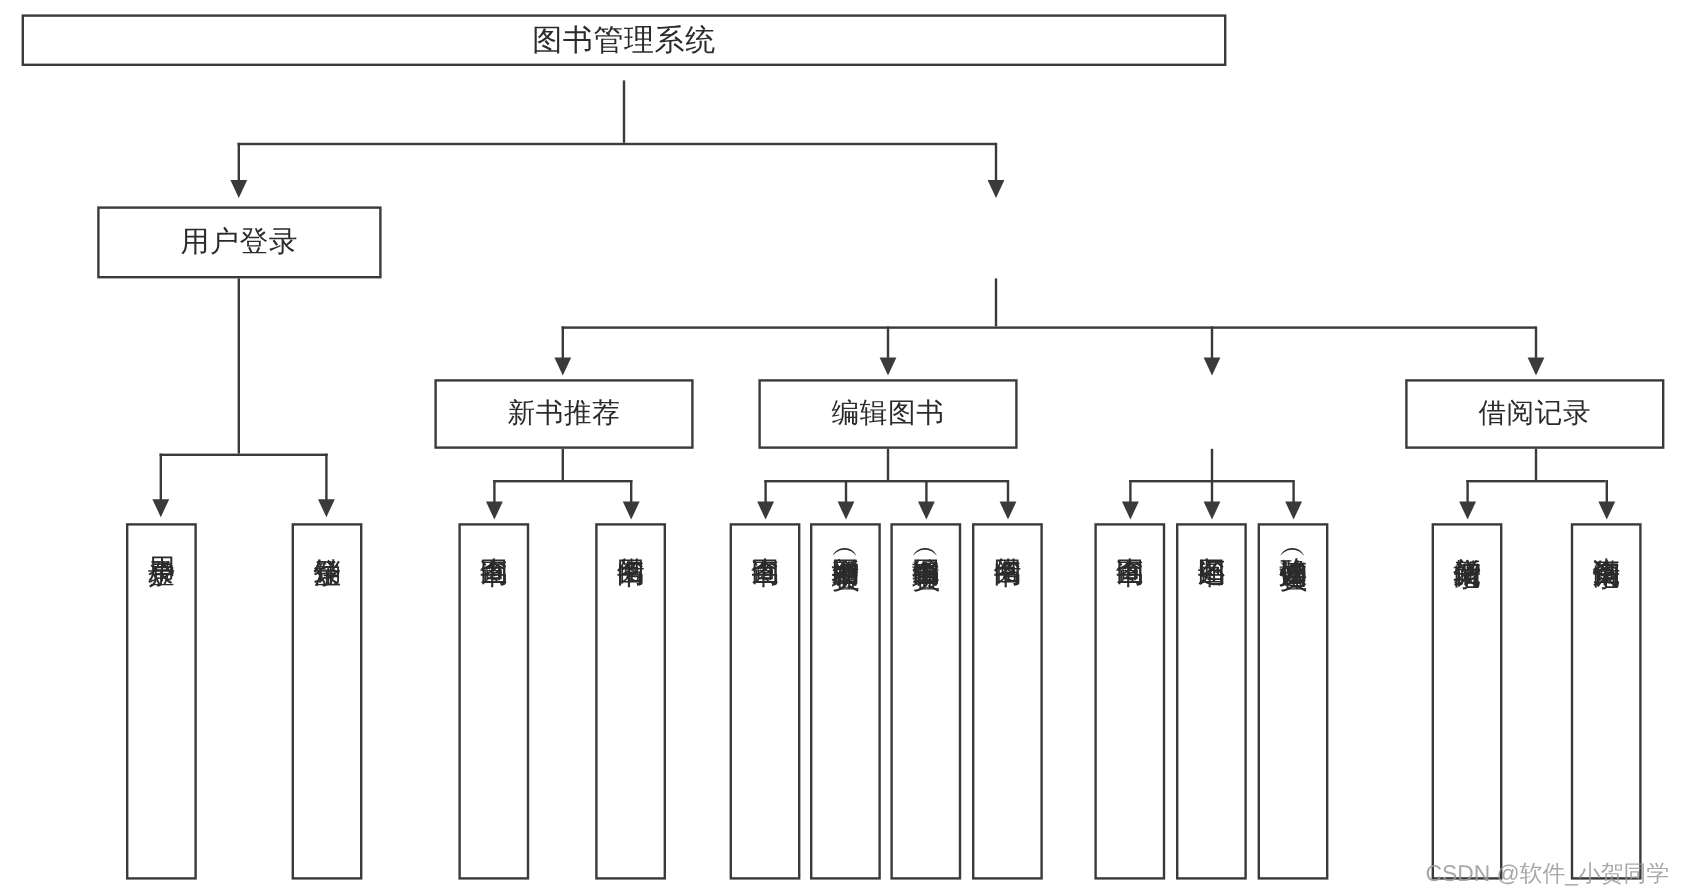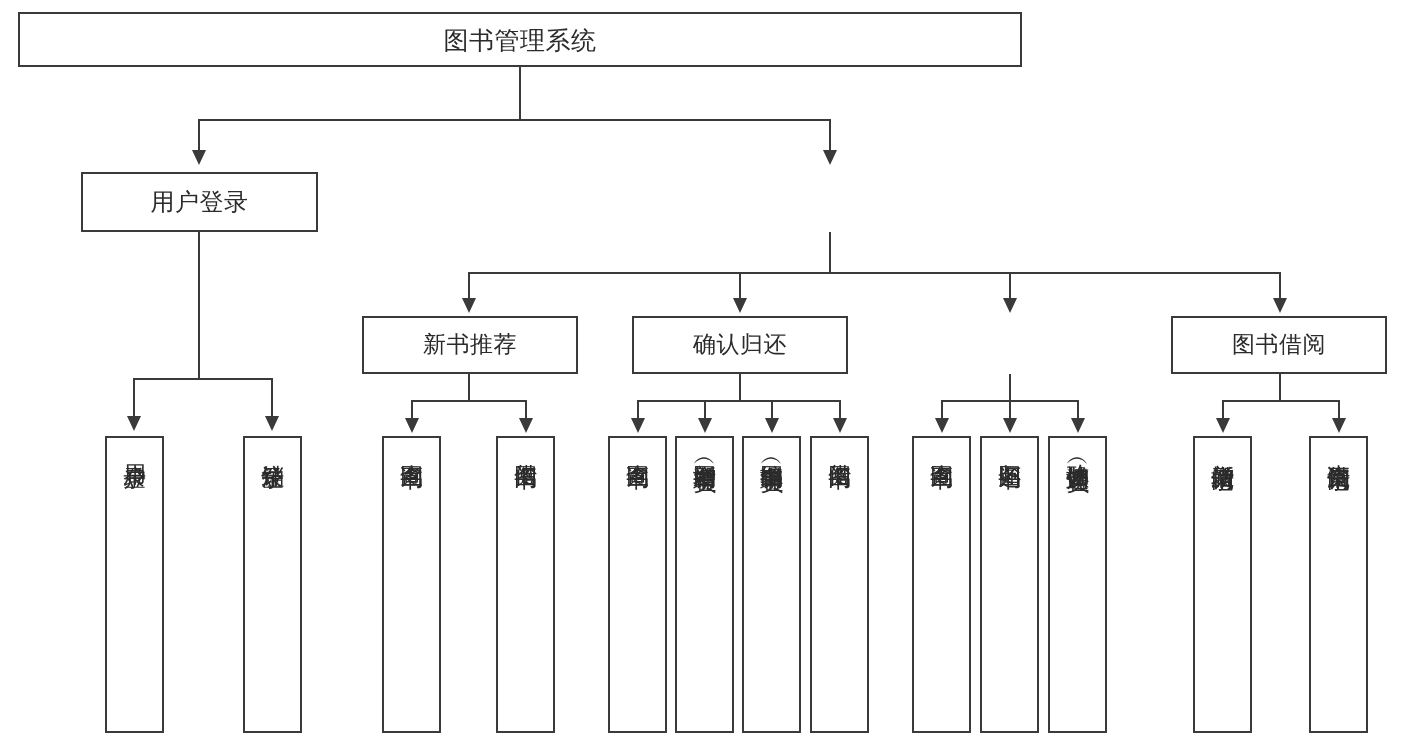--- a/index.html
+++ b/index.html
@@ -79,21 +79,21 @@
     opacity: 0.85;
     white-space: nowrap;
     pointer-events: none;
   }
 </style>
 </head>
 <body>
 
 <div id="canvas">
 
-  <div class="node root" style="left:18px; top:12px; width:1004px; height:55px;">
+  <div class="node root" style="left:18px; top:12px; width:1004px; height:43px;">
     <span class="label">图书管理系统</span>
   </div>
 
   <div class="edge v" style="left:519px; top:67px; height:52px;"></div>
 
   <div class="edge h" style="left:198px; top:119px; width:632px;"></div>
 
   <div class="edge v" style="left:198px; top:119px; height:33px;"></div>
   <div class="arrow" style="left:192px; top:150px;"></div>
   <div class="edge v" style="left:829px; top:119px; height:33px;"></div>
@@ -119,24 +119,24 @@
   <div class="arrow" style="left:733px; top:298px;"></div>
   <div class="edge v" style="left:1009px; top:272px; height:28px;"></div>
   <div class="arrow" style="left:1003px; top:298px;"></div>
   <div class="edge v" style="left:1279px; top:272px; height:28px;"></div>
   <div class="arrow" style="left:1273px; top:298px;"></div>
 
   <div class="node tier3" style="left:362px; top:316px; width:216px; height:58px;">
     <span class="label">新书推荐</span>
   </div>
   <div class="node tier3" style="left:632px; top:316px; width:216px; height:58px;">
-    <span class="label">确认归还</span>
+    <span class="label">编辑图书</span>
   </div>
   <div class="node tier3" style="left:1171px; top:316px; width:216px; height:58px;">
-    <span class="label">图书借阅</span>
+    <span class="label">借阅记录</span>
   </div>
 
   <div class="edge v" style="left:468px; top:374px; height:26px;"></div>
   <div class="edge h" style="left:411px; top:400px; width:116px;"></div>
   <div class="edge v" style="left:411px; top:400px; height:20px;"></div>
   <div class="arrow" style="left:405px; top:418px;"></div>
   <div class="edge v" style="left:525px; top:400px; height:20px;"></div>
   <div class="arrow" style="left:519px; top:418px;"></div>
 
   <div class="edge v" style="left:739px; top:374px; height:26px;"></div>
@@ -203,14 +203,15 @@
     <span class="label">确认归还（管理员）</span>
   </div>
 
   <div class="node leaf" style="left:1193px; top:436px; width:59px; height:297px;">
     <span class="label">新增借阅记录</span>
   </div>
   <div class="node leaf" style="left:1309px; top:436px; width:59px; height:297px;">
     <span class="label">查询借阅记录</span>
   </div>
 
+  <div id="watermark">CSDN @软件_小贺同学</div>
 
 </div>
 
 </body></html>

